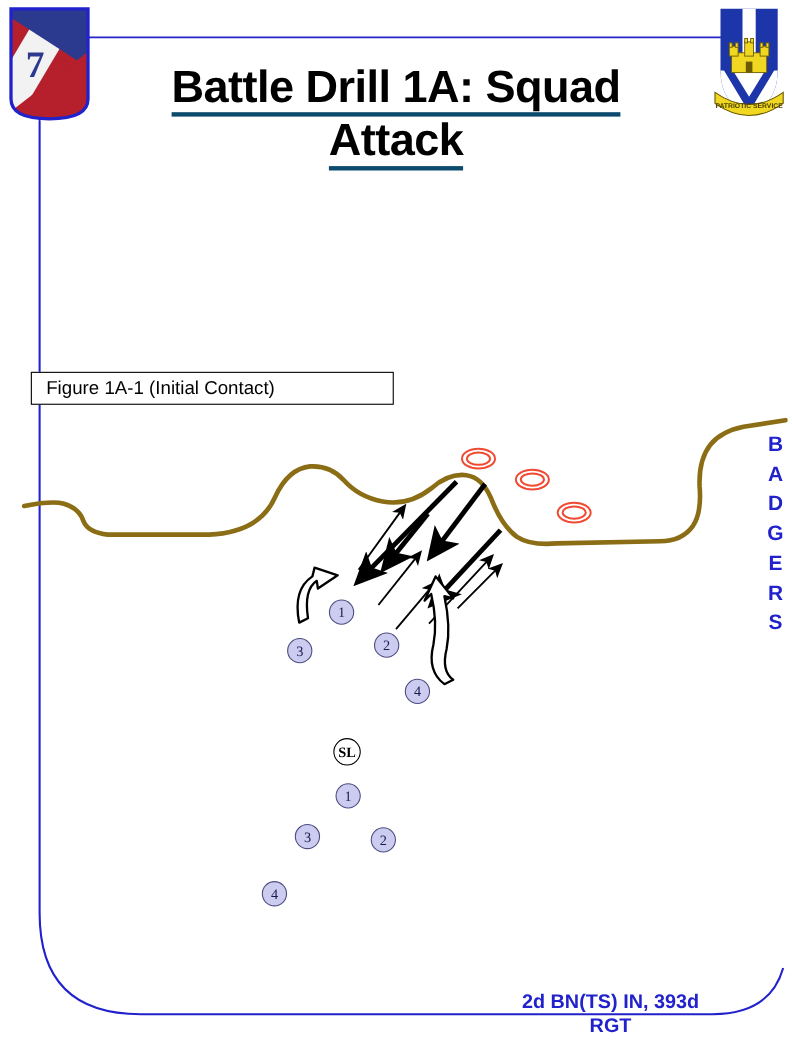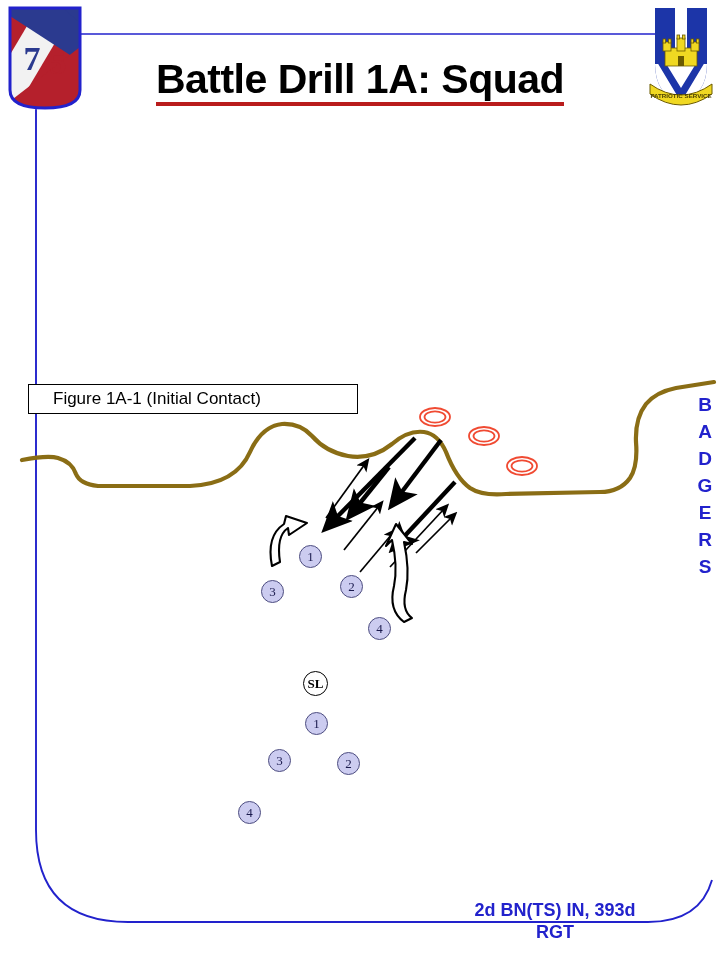--- a/index.html
+++ b/index.html
@@ -44,39 +44,38 @@
     width: 528px;
     text-align: center;
     font-size: 41px;
     font-weight: bold;
     line-height: 1.06;
     color: #000000;
     letter-spacing: -0.5px;
   }
   #title .tline {
     display: inline-block;
-    border-bottom: 4px solid #b91c1c;
+    border-bottom: 4px solid #0c4a6e;
     padding-bottom: 1px;
   }
 
   
   #figure-caption {
     position: absolute;
     left: 28px; top: 338px;
     width: 330px;
     height: 30px;
     border: 1px solid #000000;
     background: #ffffff;
     font-size: 17px;
     color: #000000;
     display: flex;
     align-items: center;
-    padding-left: 24px;
+    padding-left: 13px;
     box-sizing: border-box;
-    margin-top: 46px;
   }
 
   
   #tactical {
     position: absolute;
     left: 0; top: 0;
     width: 720px; height: 960px;
   }
 
   
@@ -178,20 +177,21 @@
       <rect x="51.4" y="37" width="2.6" height="4"></rect>
     </g>
     <rect x="33" y="54" width="6" height="10" fill="#6b5a00"></rect>
 
     <path d="M 5 82 Q 36 104 67 82 L 67 92 Q 36 114 5 92 Z" fill="#f0d822" stroke="#6b5a00" stroke-width="1"></path>
     <text x="36" y="96" font-family="Liberation Sans, sans-serif" font-size="6.2" font-weight="bold" fill="#4a3f00" text-anchor="middle">PATRIOTIC SERVICE</text>
   </svg>
 
   <div id="title">
     <span class="tline">Battle Drill 1A: Squad</span><br>
+    <span class="tline">Attack</span>
   </div>
 
   <div id="figure-caption">
     <span>Figure 1A-1 (Initial Contact)</span>
   </div>
 
   <svg id="tactical" viewBox="0 0 720 960">
     <defs>
       <marker id="thickHead" markerWidth="7" markerHeight="7" refX="3.2" refY="3.2" orient="auto">
         <path d="M 0 0 L 7 3.2 L 0 6.4 L 1.6 3.2 Z" fill="#000000"></path>

